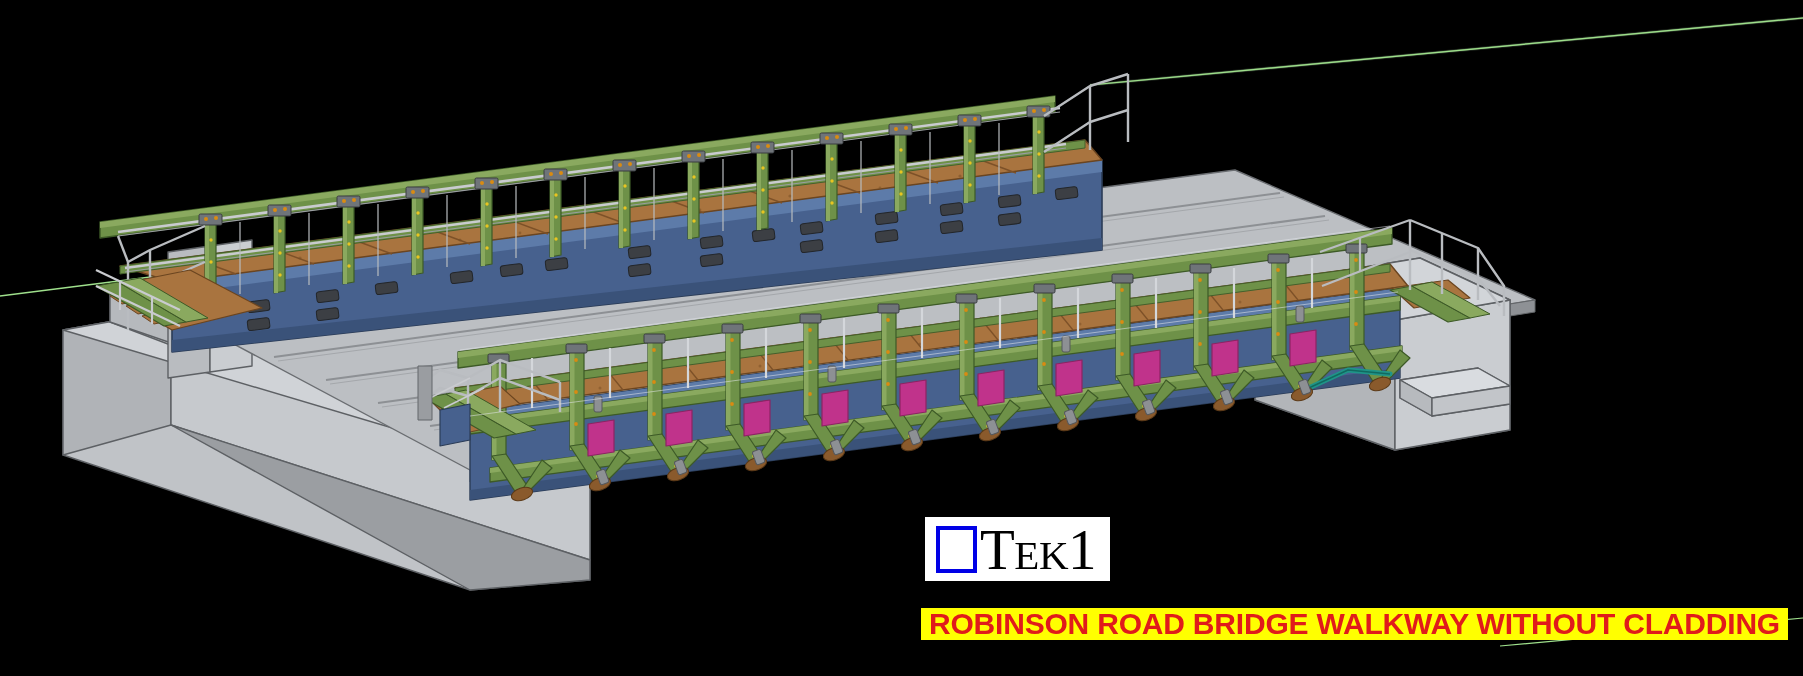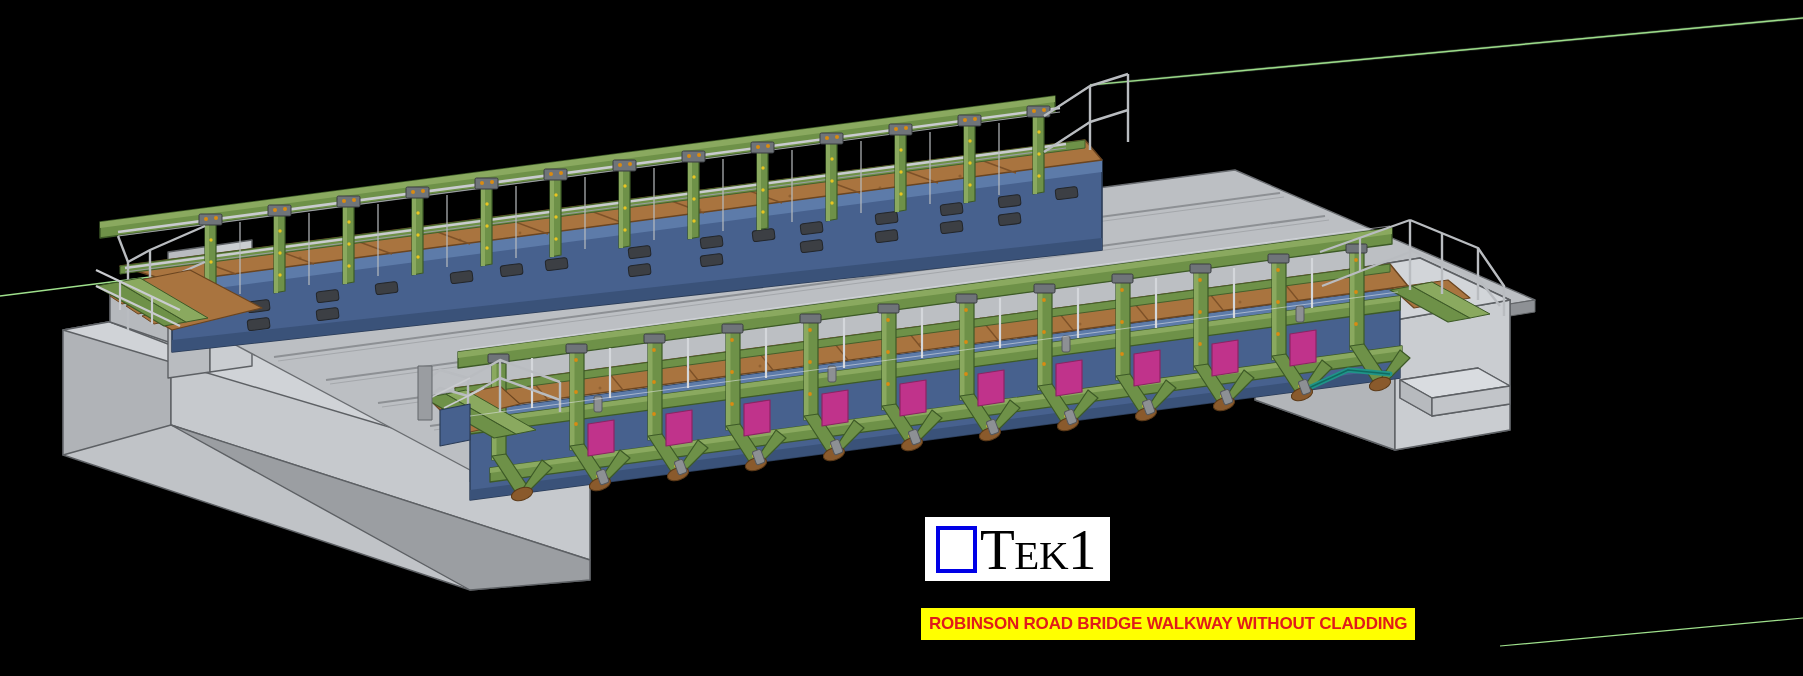--- a/index.html
+++ b/index.html
@@ -63,21 +63,21 @@
   
   #title-banner {
     position: absolute;
     left: 921px;
     top: 608px;
     height: 32px;
     background: #ffff00;
     color: #e01b1b;
     font-family: "Liberation Sans", sans-serif;
     font-weight: bold;
-    font-size: 17px;
+    font-size: 30px;
     line-height: 32px;
     padding: 0 8px;
     white-space: nowrap;
     letter-spacing: -0.2px;
     box-sizing: border-box;
   }
 </style>
 </head>
 <body>
 

